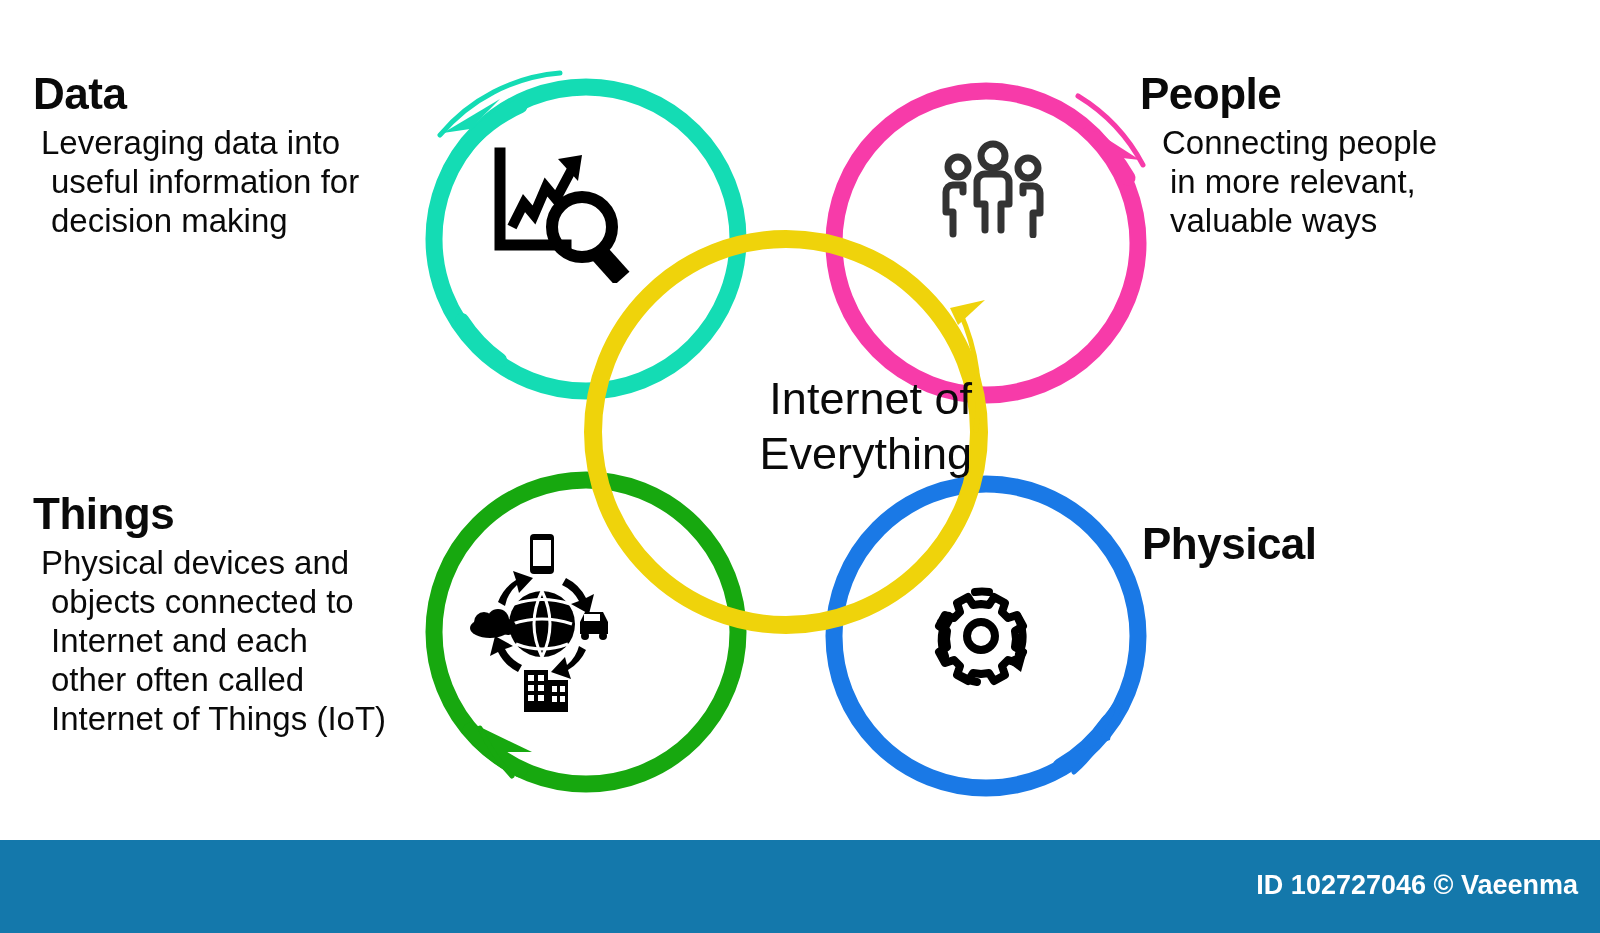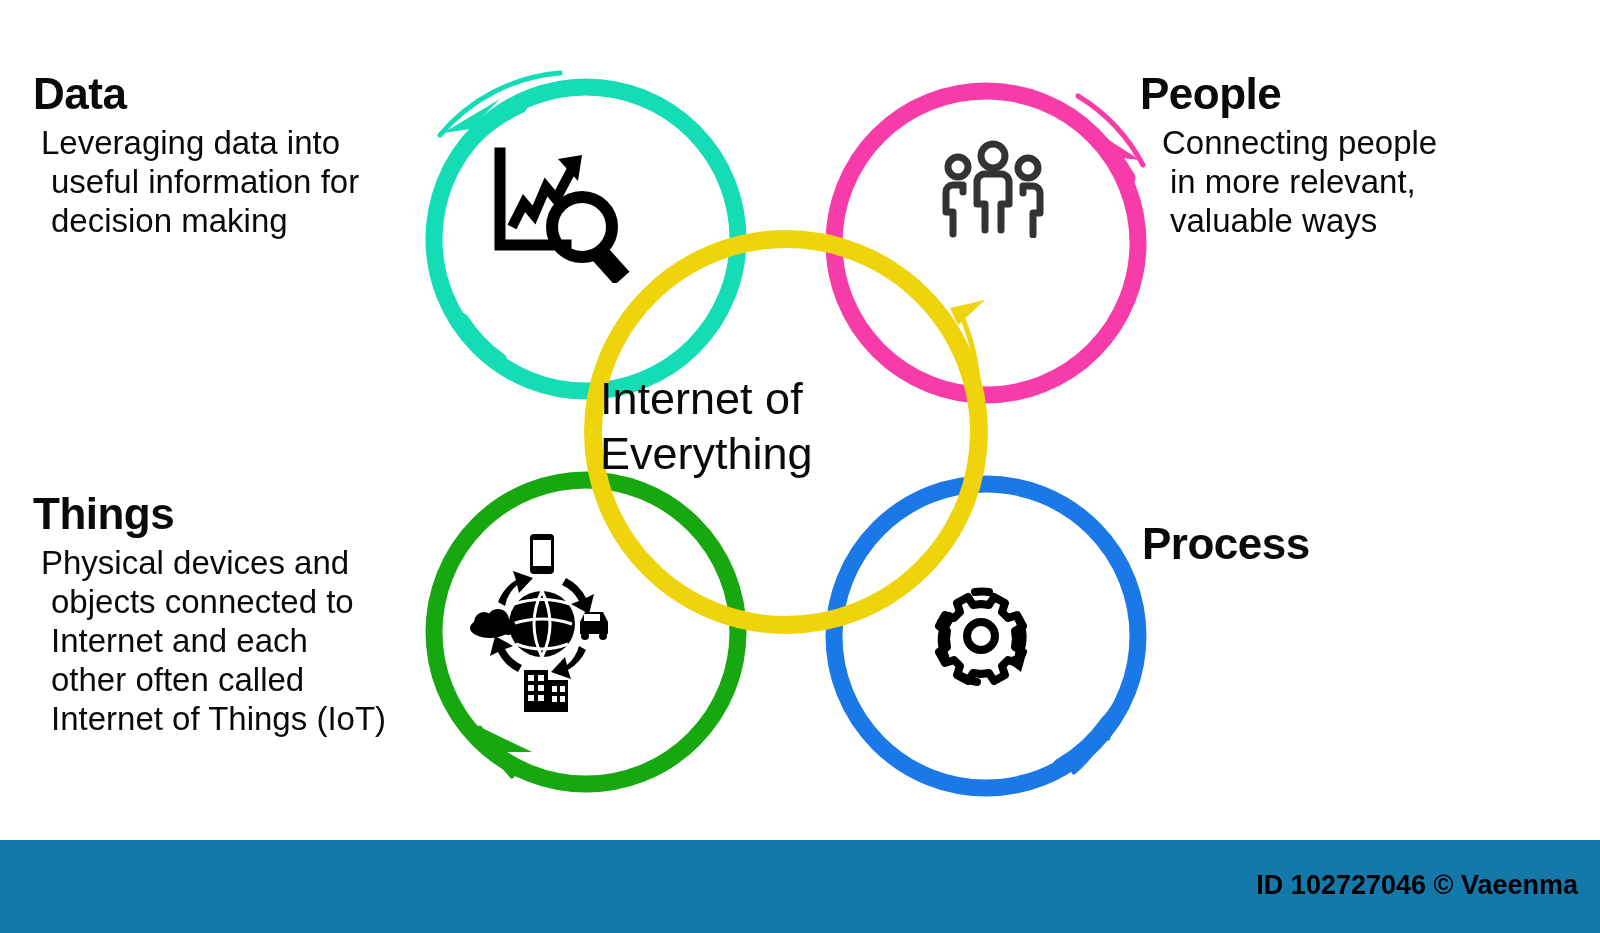--- a/index.html
+++ b/index.html
@@ -60,21 +60,21 @@
     width: 1600px;
     height: 840px;
   }
 
   
   #center-title {
     position: absolute;
     left: 600px;
     top: 372px;
     width: 372px;
-    text-align: left;
+    text-align: right;
     font-size: 45px;
     font-weight: 400;
     line-height: 1.22;
     color: #0a0a0a;
     white-space: pre-line;
     z-index: 5;
   }
 
   
   #footer {
@@ -102,21 +102,21 @@
     position: relative;
     top: -4px;
     left: -10px;
   }
   #footer-credit {
     position: absolute;
     right: 22px;
     top: 30px;
     font-size: 27px;
     font-weight: 700;
-    color: #000000;
+    color: #ffffff;
     white-space: nowrap;
   }
 </style>
 </head>
 <body>
 
 <div id="stage">
 
   <svg id="venn" viewBox="0 0 1600 840">
 
@@ -266,21 +266,21 @@
   <div class="label-block" id="block-things">
     <div class="label-heading">Things</div>
     <div class="label-desc">Physical devices and
 objects connected to
 Internet and each
 other  often called
 Internet of Things (IoT)</div>
   </div>
 
   <div class="label-block" id="block-process">
-    <div class="label-heading">Process</div>
+    <div class="label-heading">Physical</div>
   </div>
 
   <div id="center-title">Internet of
 Everything</div>
 
 </div>
 
 <div id="footer">
   <div id="footer-credit">ID 102727046 © Vaeenma</div>
 </div>

